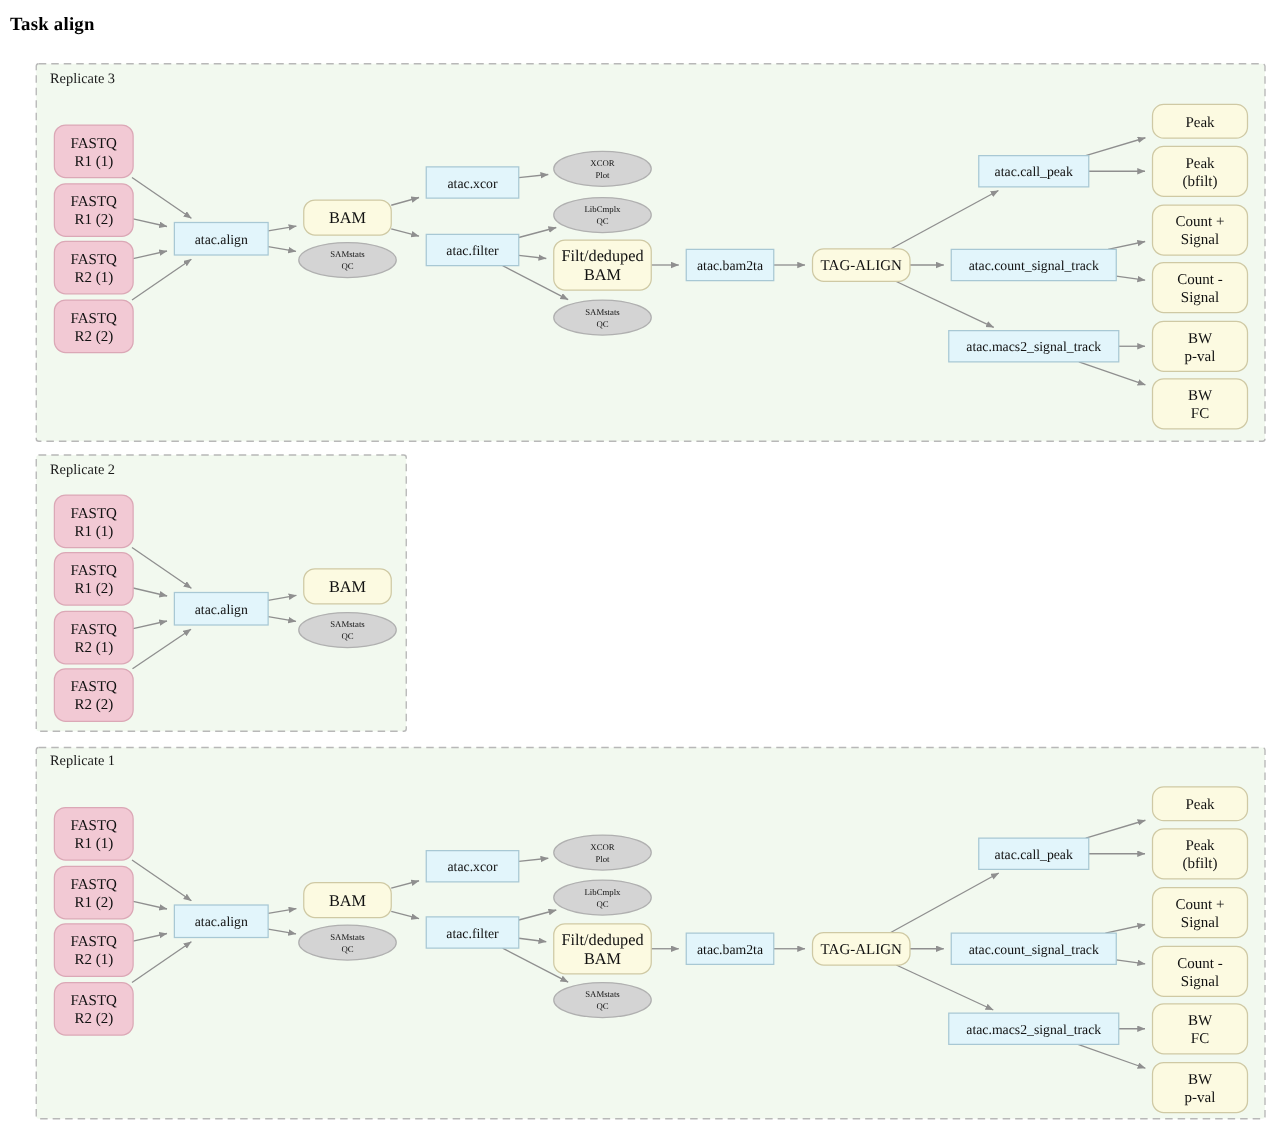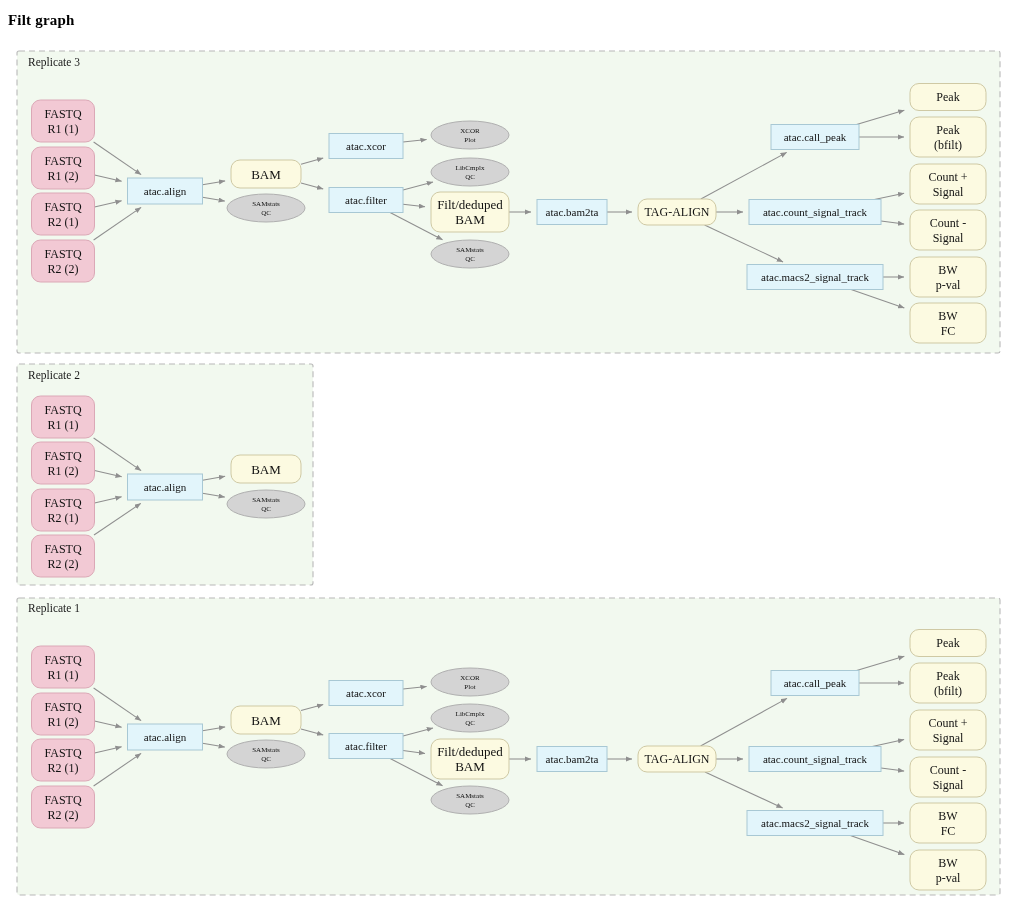--- a/index.html
+++ b/index.html
@@ -7,35 +7,35 @@
   body{
     width:1029px;height:907px;position:relative;overflow:hidden;
     font-family:"Liberation Serif","DejaVu Serif",serif;
     color:#000;
   }
   #page-title{
     position:absolute;left:8px;top:12px;
     font-size:15px;font-weight:bold;letter-spacing:.2px;
     font-family:"Liberation Serif","DejaVu Serif",serif;
   }
-  #graph-root{position:absolute;left:0;top:0;width:925px;height:907px;}
+  #graph-root{position:absolute;left:12px;top:0;width:925px;height:907px;}
   svg{display:block;}
   .cluster-rect{fill:#f2f9ef;stroke:#b8b8b8;stroke-width:1.1;stroke-dasharray:6 4;}
   .cluster-label{font-size:11.5px;fill:#1a1a1a;}
   .n-task{fill:#e2f5fb;stroke:#a8c8d4;stroke-width:1;}
   .n-data{fill:#fcfae1;stroke:#cfc9a4;stroke-width:1;}
   .n-fastq{fill:#f2c9d4;stroke:#dba8b6;stroke-width:1;}
   .n-qc{fill:#d4d4d4;stroke:#b0b0b0;stroke-width:1;}
   .nlabel{font-family:"Liberation Serif","DejaVu Serif",serif;fill:#111;text-anchor:middle;}
   .edge{fill:none;stroke:#8f8f8f;stroke-width:1.05;}
 </style>
 </head>
 <body>
 
-<div id="page-title">Filt graph</div>
+<div id="page-title">Task align</div>
 
 <div id="graph-root">
   <svg id="graph-svg" width="1029" height="907" viewBox="0 0 1029 907">
     <defs>
       <marker id="arrow" markerWidth="7" markerHeight="7" refX="6.2" refY="2.6" orient="auto" markerUnits="userSpaceOnUse">
         <path d="M0,0 L6.4,2.6 L0,5.2 z" fill="#8f8f8f"></path>
       </marker>
     </defs>
     <g id="layer-clusters">
         <g>

